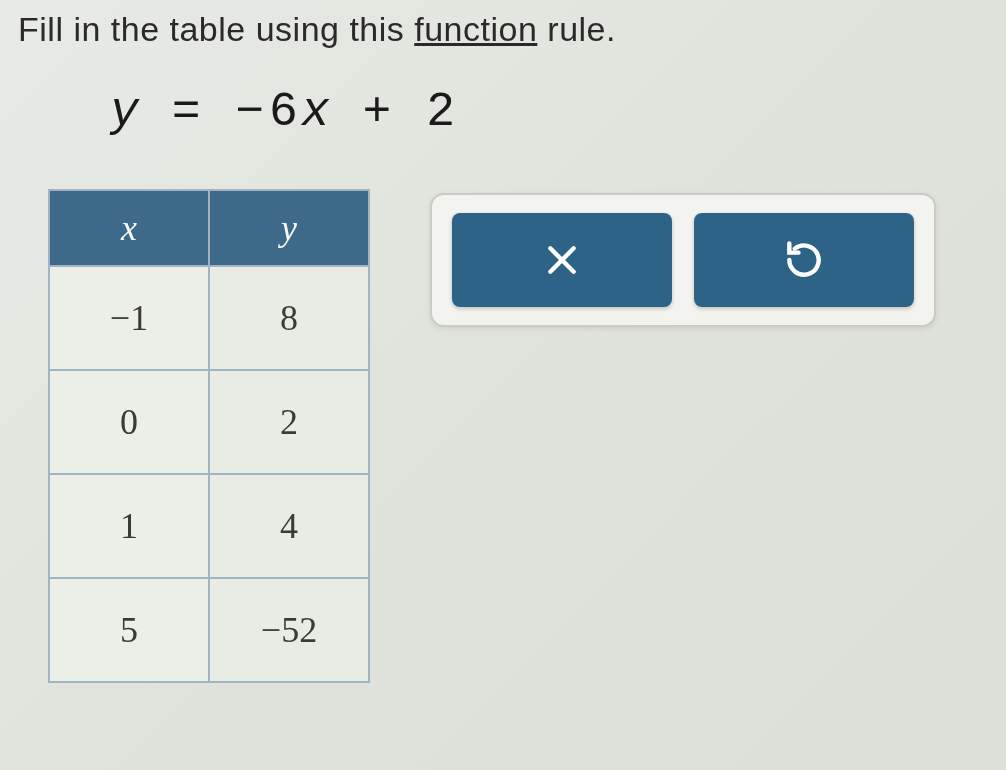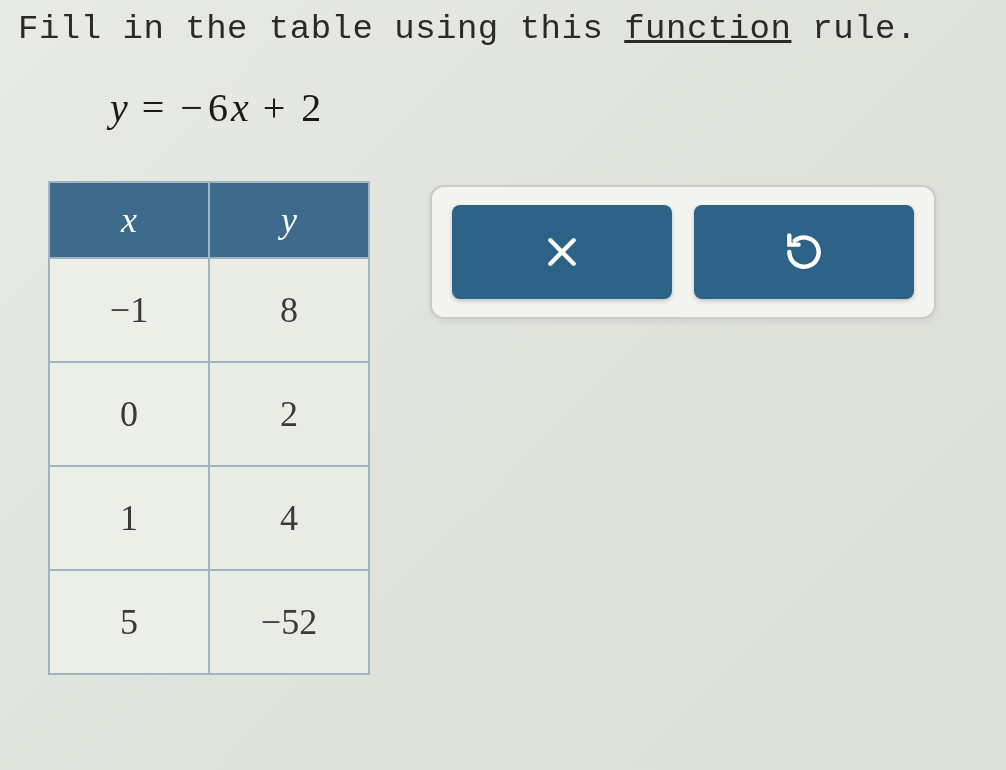--- a/index.html
+++ b/index.html
@@ -10,30 +10,29 @@
       font-family: Verdana, Geneva, sans-serif;
       position: relative;
       overflow: hidden;
     }
     .prompt {
       font-size: 34px;
       color: #2a2a2a;
       font-weight: 400;
       padding: 10px 0 0 18px;
       letter-spacing: 0.5px;
-      font-family: Liberation Mono, monospace;
     }
     .prompt .link {
       text-decoration: underline;
       color: #2a2a2a;
     }
     .equation {
-      font-family: Liberation Serif, serif;
+      font-family: Liberation Mono, monospace;
       font-style: italic;
-      font-size: 40px;
+      font-size: 48px;
       color: #1a1a1a;
       margin: 36px 0 0 110px;
       letter-spacing: 1px;
     }
     .equation .op {
       font-style: normal;
       margin: 0 2px;
     }
     .content-row {
       display: flex;

